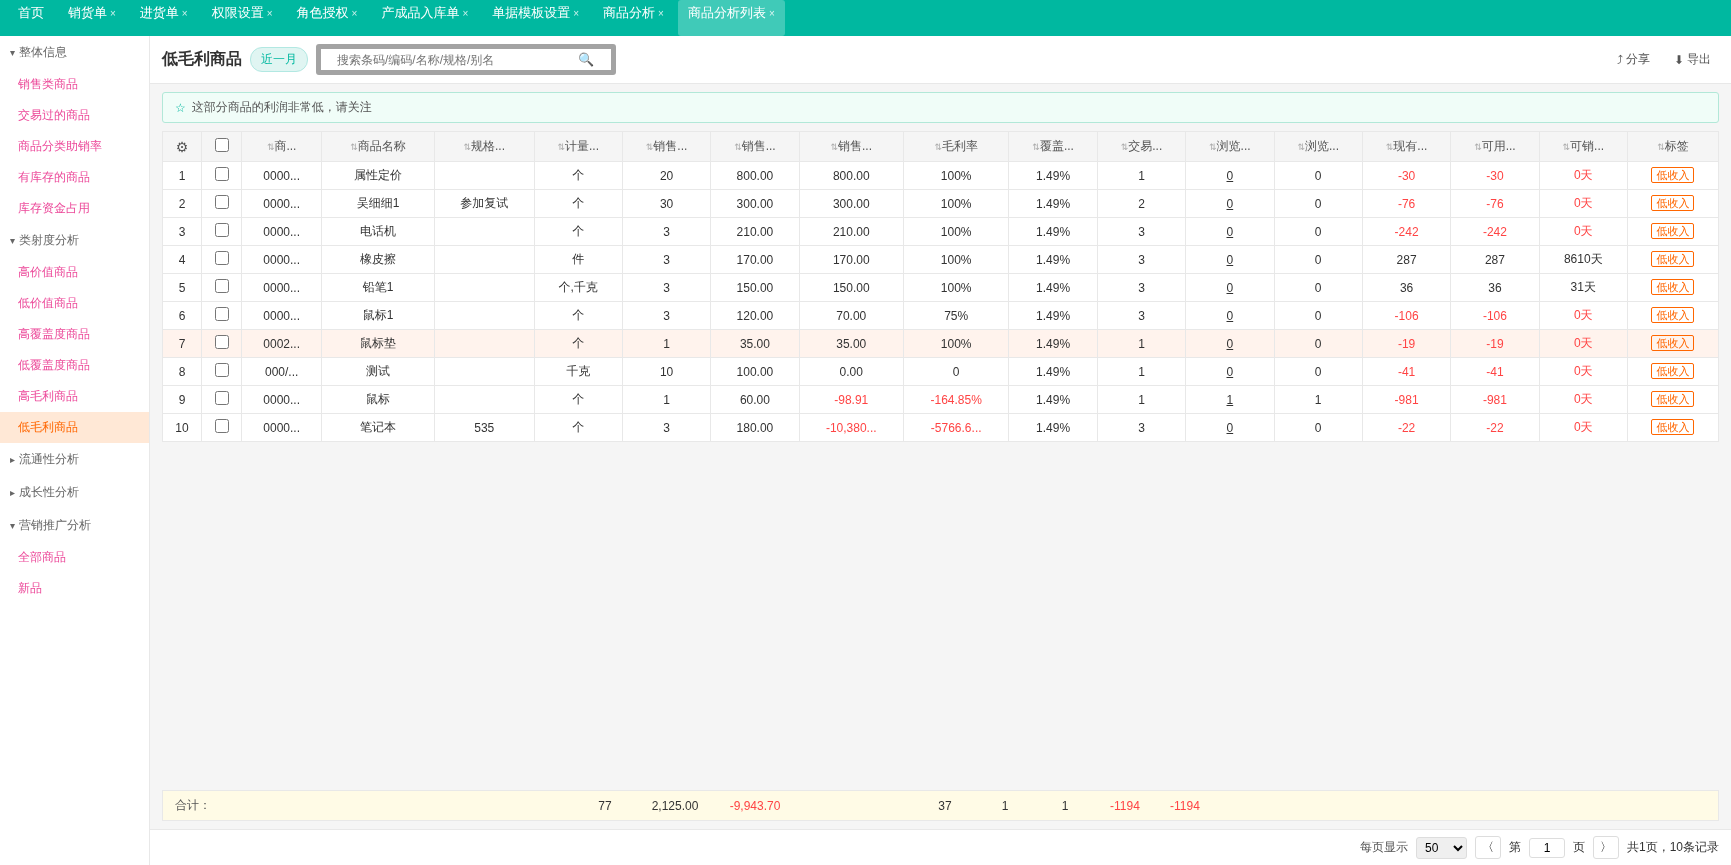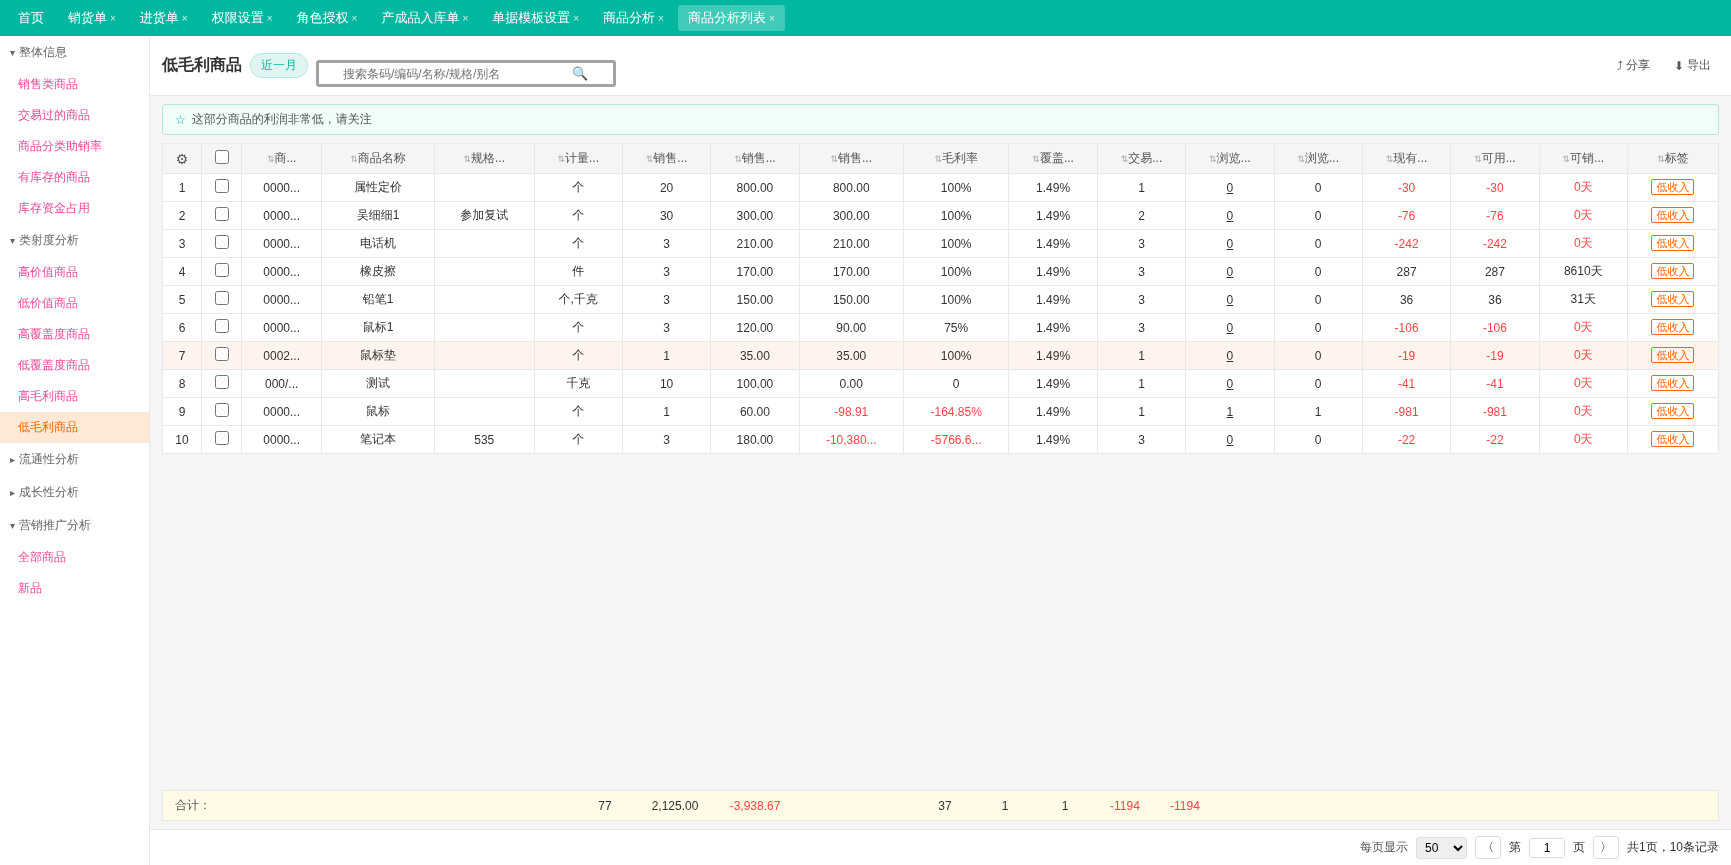--- a/index.html
+++ b/index.html
@@ -1,21 +1,20 @@
 <!DOCTYPE html>
 <html><head>
   <meta charset="utf-8">
   <style>
     * { box-sizing: border-box; margin: 0; padding: 0; }
     body { font-family: 'Microsoft YaHei', Arial, sans-serif; font-size: 12px; background: #f5f5f5; color: #333; }
 
     
     .top-nav {
       display: flex;
-      align-items: center;
       background: #00b8a0;
       height: 36px;
       padding: 0 8px;
       gap: 4px;
     }
     .nav-item {
       color: #fff;
       padding: 4px 10px;
       cursor: pointer;
       font-size: 13px;
@@ -73,25 +72,24 @@
       border-radius: 12px;
       padding: 3px 10px;
       cursor: pointer;
       font-size: 12px;
     }
     .search-box {
       flex: 1;
       max-width: 300px;
       display: flex;
       align-items: center;
-      border: 3px solid #a3a3a3;
-      border-radius: 3px;
-      padding: 3px 24px;
+      border: 5px solid #a3a3a3;
+      border-radius: 3px;
+      padding: 3px 16px;
       background: #fff;
-      margin-top: 16px;
     }
     .search-box input {
       border: none;
       outline: none;
       font-size: 12px;
       width: 100%;
       background: transparent;
     }
     .search-icon { color: #aaa; font-size: 13px; cursor: pointer; }
     .header-actions { margin-left: auto; display: flex; gap: 8px; }
@@ -400,21 +398,21 @@
             </tr>
             <tr>
               <td>6</td>
               <td><input type="checkbox" class="checkbox" style=""></td>
               <td>0000...</td>
               <td>鼠标1</td>
               <td></td>
               <td>个</td>
               <td>3</td>
               <td>120.00</td>
-              <td>90.00</td>
+              <td>70.00</td>
               <td>75%</td>
               <td>1.49%</td>
               <td>3</td>
               <td><span class="underline">0</span></td>
               <td>0</td>
               <td class="red-text">-106</td>
               <td class="red-text">-106</td>
               <td class="red-text">0天</td>
               <td><span class="orange-tag">低收入</span></td>
             </tr>
@@ -505,21 +503,21 @@
     <div class="table-footer" id="table-footer">
   <span class="footer-total-label">合计：</span>
   <div class="footer-cells" style="display:flex; gap:0; flex:1; align-items:center;">
     <span style="width:40px;"></span>
     <span style="width:60px;"></span>
     <span style="width:80px;"></span>
     <span style="width:80px;"></span>
     <span style="width:60px;"></span>
     <span style="width:60px; text-align:center;">77</span>
     <span style="width:80px; text-align:center;">2,125.00</span>
-    <span style="width:80px; text-align:center; color:#ff4444;">-3,938.67</span>
+    <span style="width:80px; text-align:center; color:#ff4444;">-9,943.70</span>
     <span style="width:60px;"></span>
     <span style="width:60px;"></span>
     <span style="width:60px; text-align:center;">37</span>
     <span style="width:60px; text-align:center;">1</span>
     <span style="width:60px; text-align:center;">1</span>
     <span style="width:60px; text-align:center; color:#ff4444;">-1194</span>
     <span style="width:60px; text-align:center; color:#ff4444;">-1194</span>
   </div>
 </div>
 

